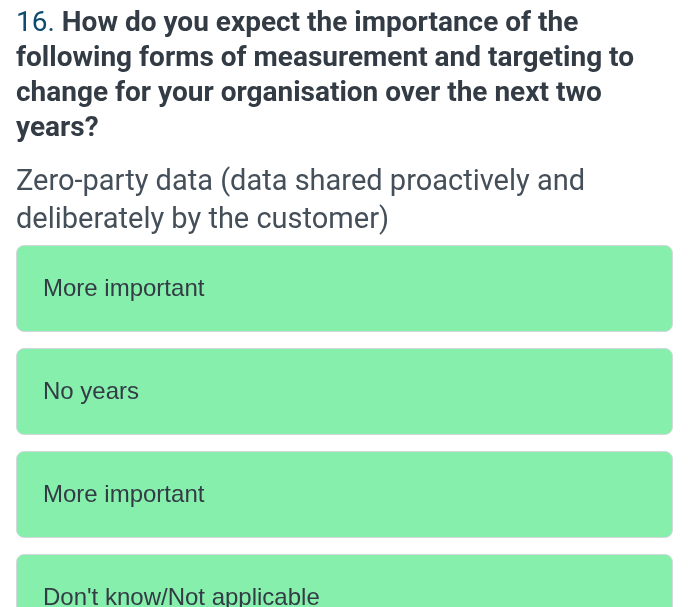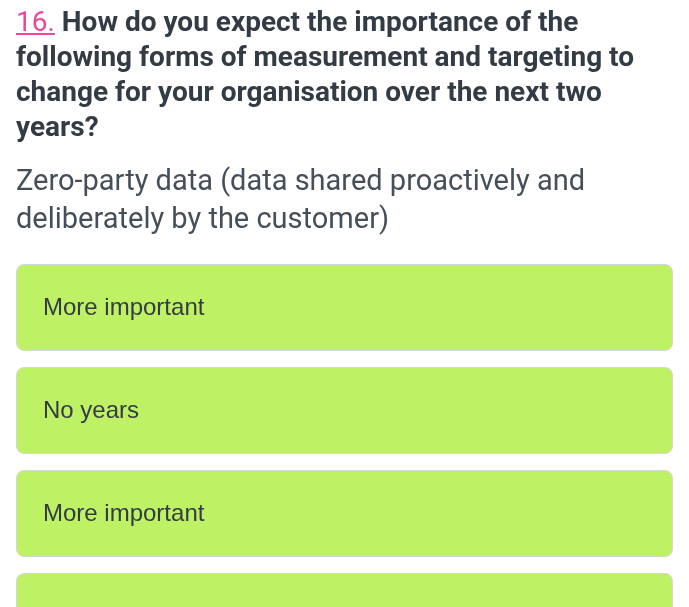--- a/index.html
+++ b/index.html
@@ -16,42 +16,41 @@
   }
   .question-line {
     font-size: 28px;
     line-height: 1.25;
     font-weight: 400;
     color: #333b45;
     margin: 0 0 18px 0;
   }
   .question-line .qnum {
     font-weight: 400;
-    color: #ec4899;
-    text-decoration: underline;
+    color: #0c4a6e;
   }
   .question-line .qtext {
     font-weight: 700;
   }
   .sub-question {
     font-size: 29px;
     line-height: 1.3;
     font-weight: 400;
     color: #454f59;
-    margin: 0 0 27px 0;
+    margin: 0 0 8px 0;
   }
   .options {
     display: flex;
     flex-direction: column;
     gap: 16px;
   }
   .option {
     border: 1px solid #d3d8dd;
     border-radius: 8px;
-    background: #bef264;
+    background: #86efac;
     padding: 28px 26px;
     font-size: 24px;
     font-weight: 400;
     color: #333b45;
     cursor: pointer;
     text-align: left;
     line-height: 1.2;
   }
 </style>
 </head>

